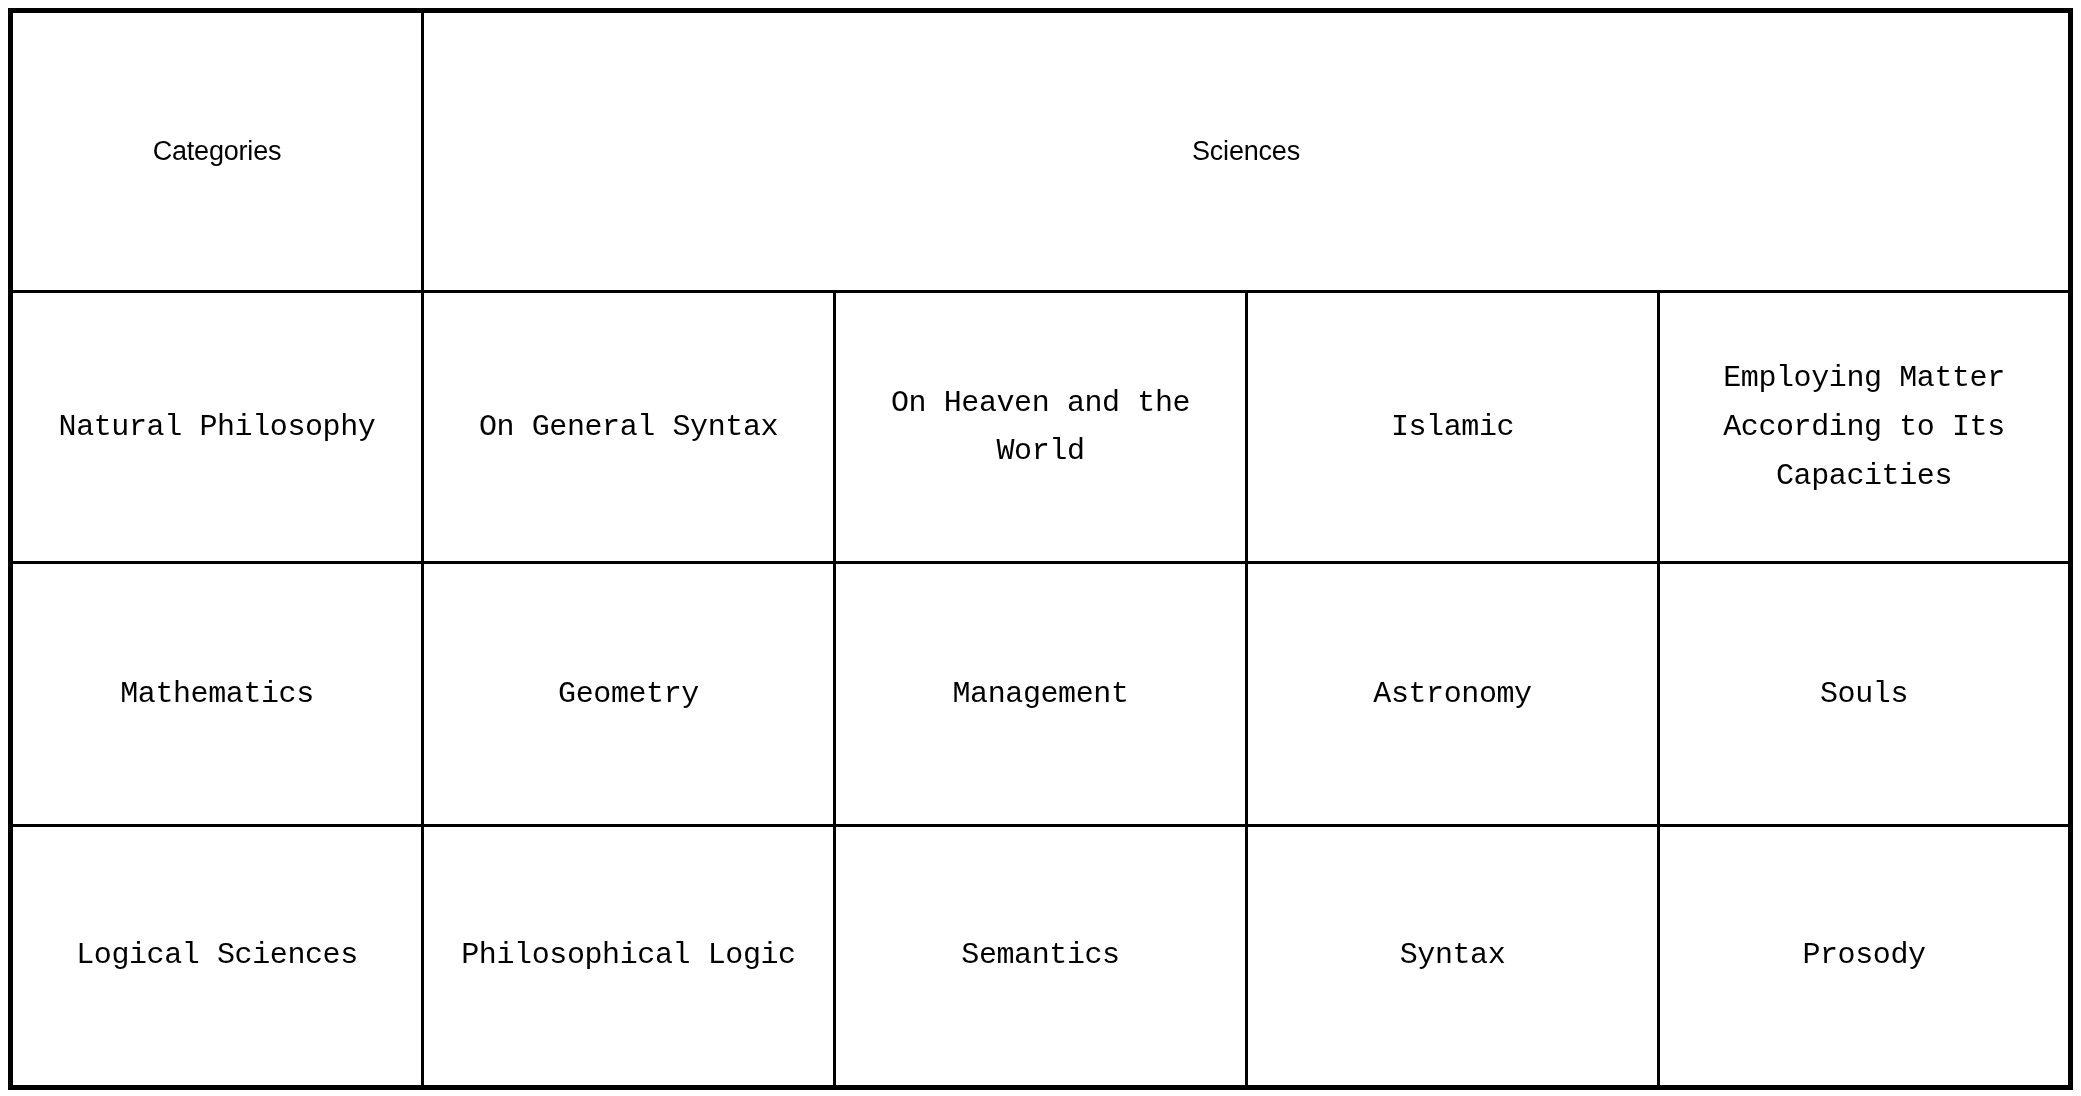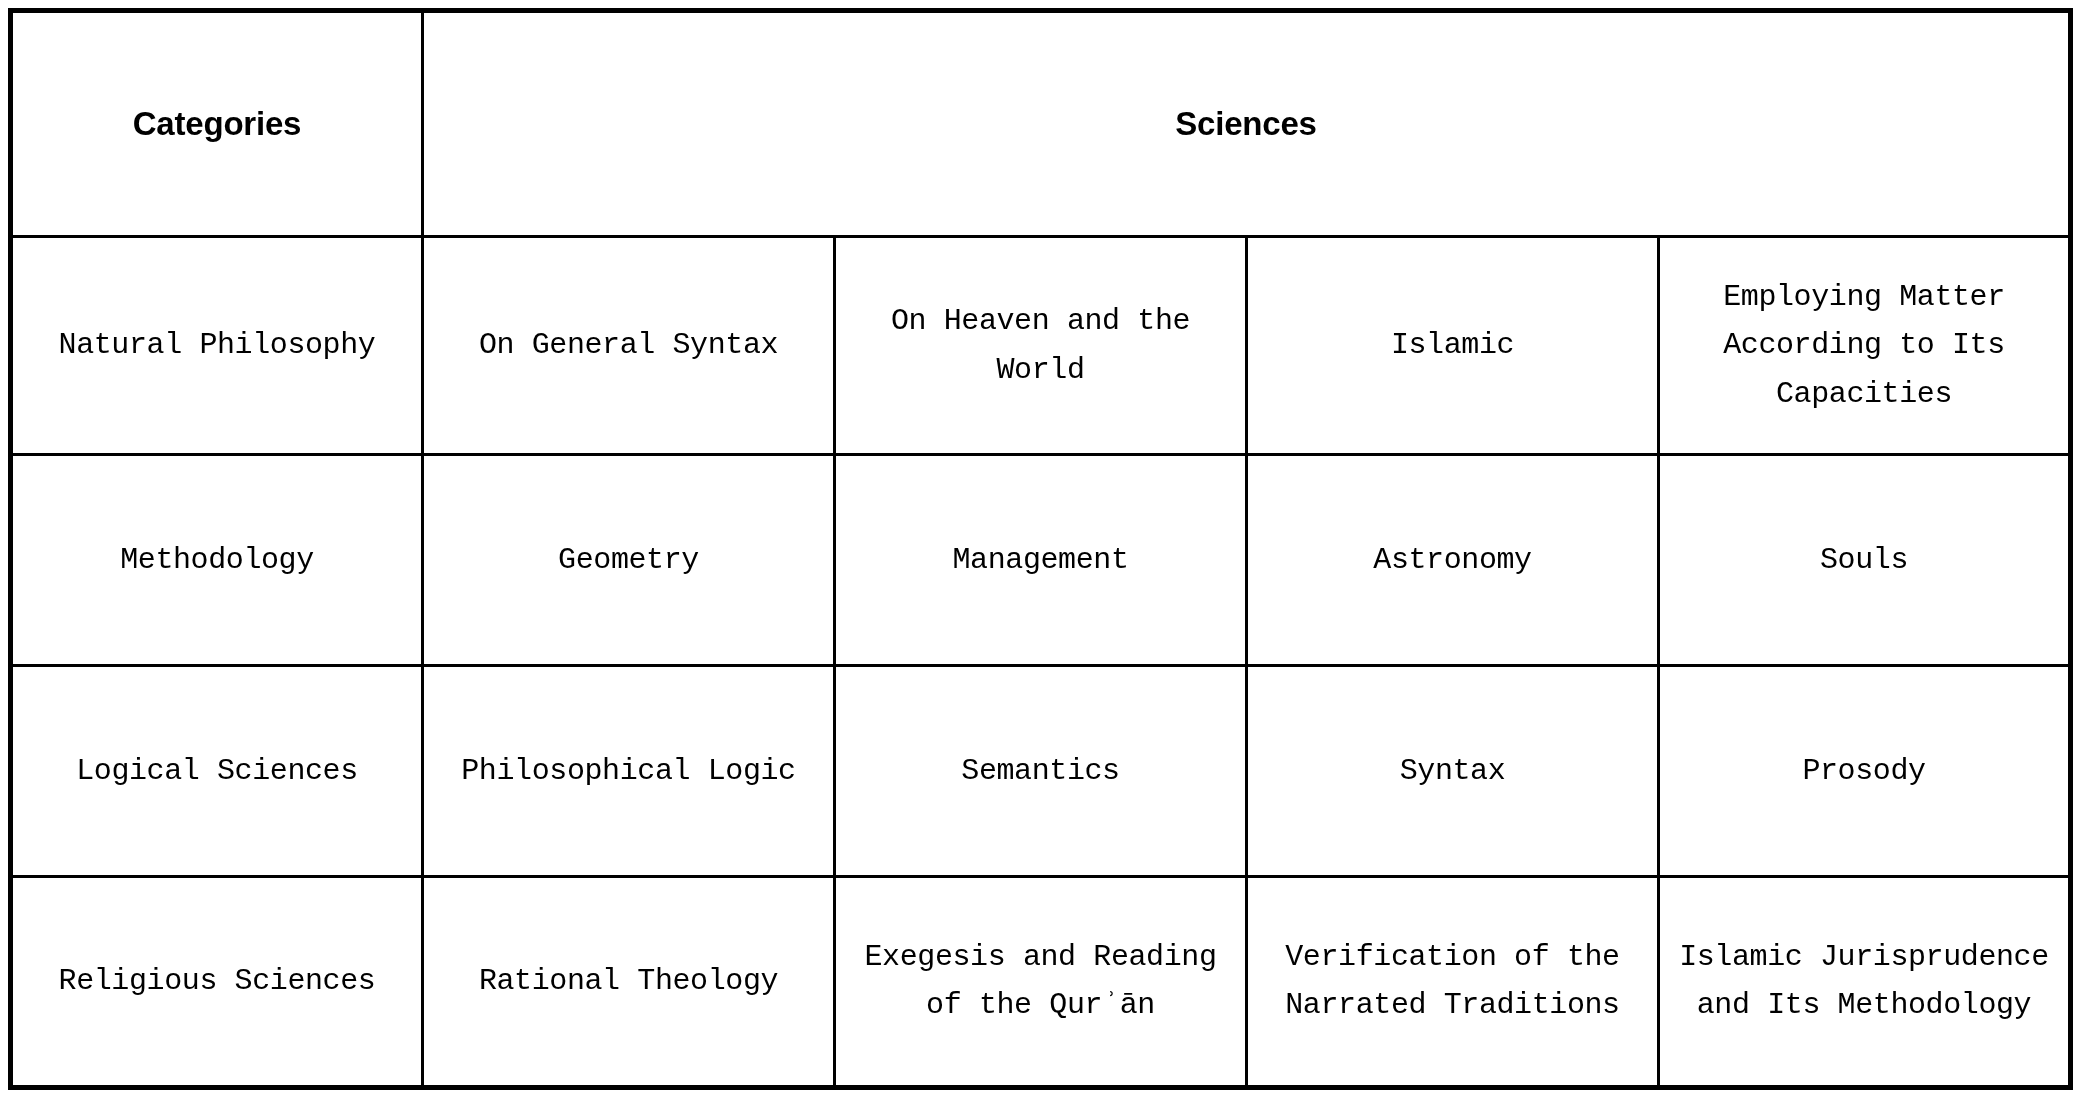--- a/index.html
+++ b/index.html
@@ -35,22 +35,22 @@
     letter-spacing: -0.4px;
     font-stretch: condensed;
     color: #000000;
     background: #ffffff;
     overflow: hidden;
   }
   tr.header-row {
     height: 163px;
   }
   tr.header-row td {
-    font-weight: bold;
-    font-size: 33px;
+    font-weight: normal;
+    font-size: 27px;
     letter-spacing: -0.2px;
   }
   tr.data-row {
     height: 152px;
     font-family: Liberation Mono, monospace;
   }
   col.c { width: 20%; }
 </style>
 </head>
 <body>
@@ -71,38 +71,31 @@
 
     <tr class="data-row">
       <td>Natural Philosophy</td>
       <td>On General Syntax</td>
       <td>On Heaven and the World</td>
       <td>Islamic</td>
       <td>Employing Matter According to Its Capacities</td>
     </tr>
 
     <tr class="data-row">
-      <td>Methodology</td>
+      <td>Mathematics</td>
       <td>Geometry</td>
       <td>Management</td>
       <td>Astronomy</td>
       <td>Souls</td>
     </tr>
 
     <tr class="data-row">
       <td>Logical Sciences</td>
       <td>Philosophical Logic</td>
       <td>Semantics</td>
       <td>Syntax</td>
       <td>Prosody</td>
     </tr>
 
 
 
-    <tr class="data-row">
-      <td>Religious Sciences</td>
-      <td>Rational Theology</td>
-      <td>Exegesis and Reading of the Qurʾān</td>
-      <td>Verification of the Narrated Traditions</td>
-      <td>Islamic Jurisprudence and Its Methodology</td>
-    </tr>
   </tbody>
 </table>
 
 </body></html>

